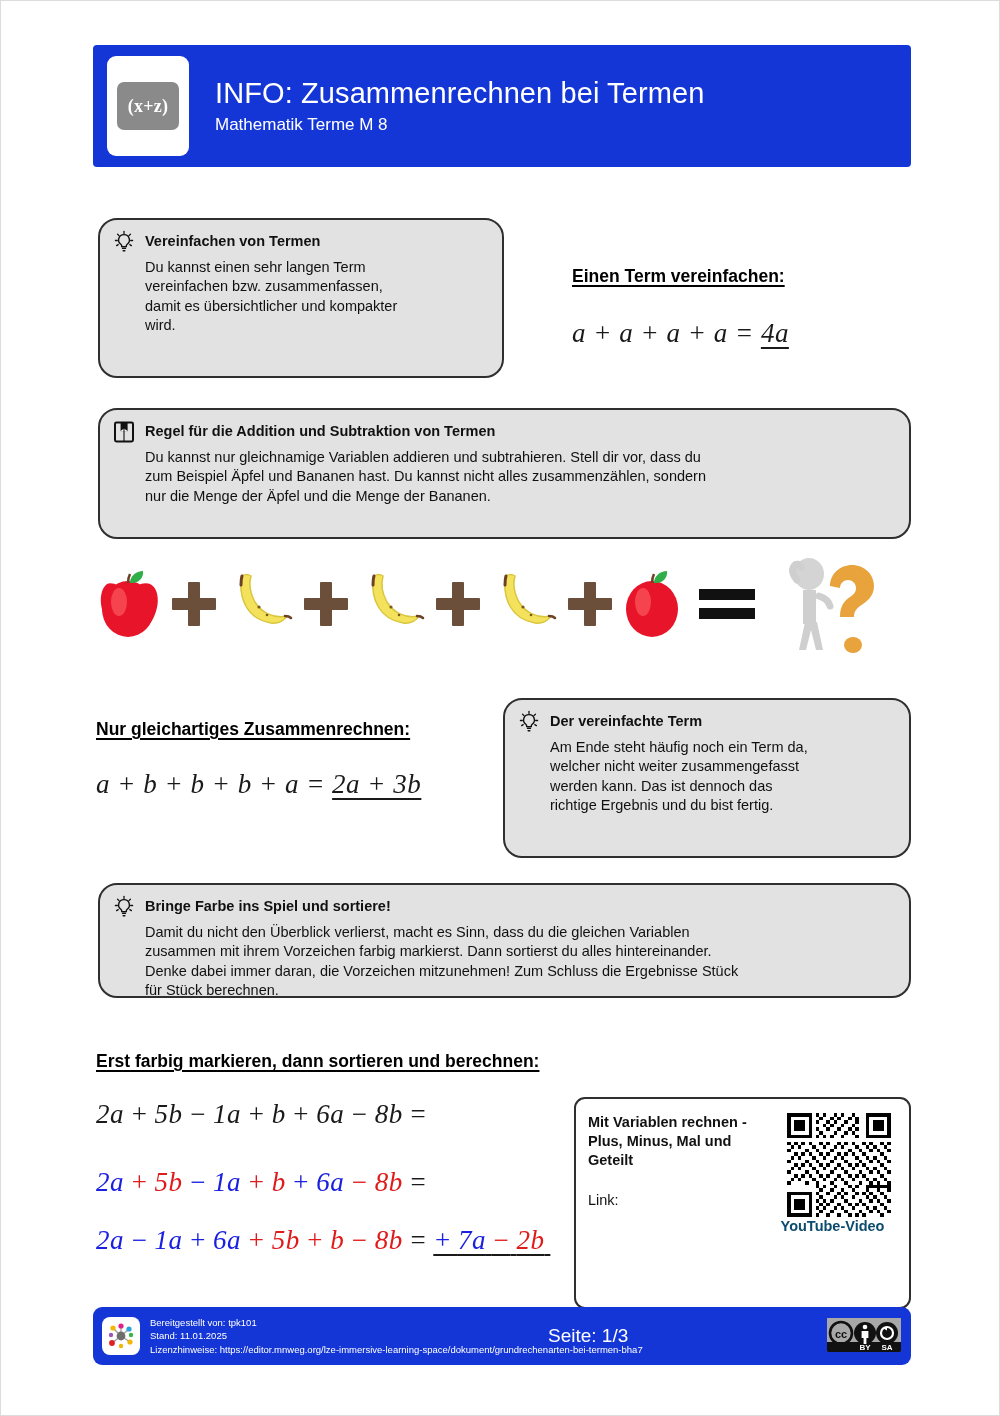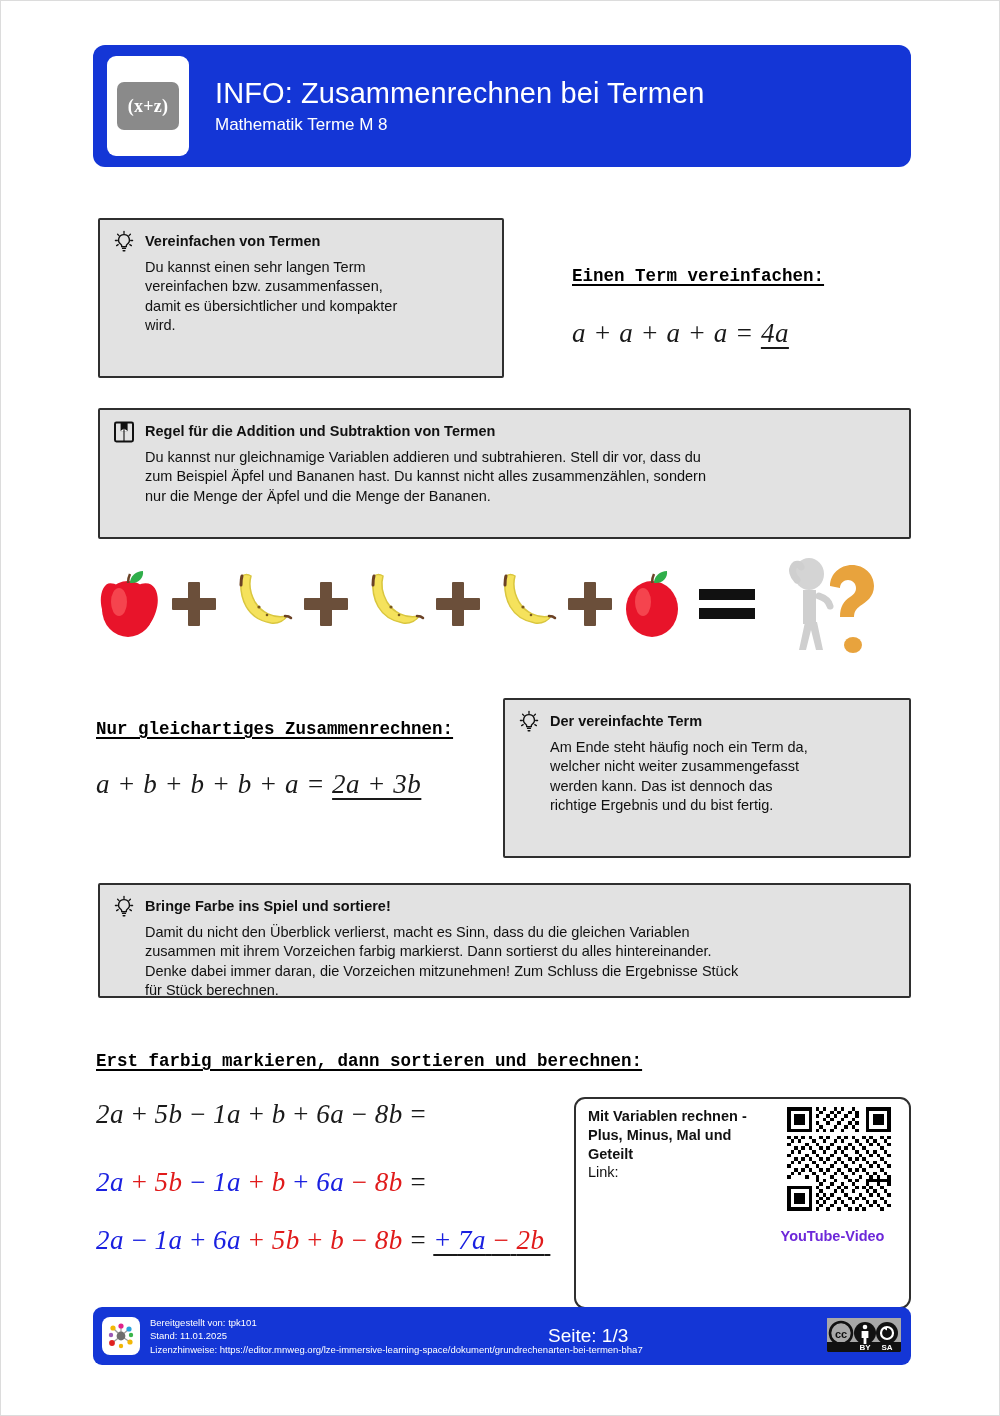--- a/index.html
+++ b/index.html
@@ -14,21 +14,21 @@
     position: absolute; inset: 0;
     background: #fff;
     border: 1px solid #dcdcdc;
   }
 
   
   .header {
     position: absolute; left: 92px; top: 44px;
     width: 818px; height: 122px;
     background: #1436d6;
-    border-radius: 12px;
+    border-radius: 4px;
     display: flex; align-items: center;
   }
   .header-logo-plate {
     width: 82px; height: 100px;
     margin-left: 14px;
     background: #ffffff;
     border-radius: 9px;
     display: flex; align-items: center; justify-content: center;
     flex: none;
   }
@@ -47,21 +47,21 @@
     font-size: 29px; font-weight: 400; line-height: 1.15;
     letter-spacing: .1px;
   }
   .header-sub { font-size: 17px; font-weight: 400; margin-top: 5px; }
 
   
   .box {
     position: absolute;
     background: #e2e2e2;
     border: 2px solid #2f2f2f;
-    border-radius: 2px;
+    border-radius: 19px;
     padding: 10px 14px 12px 12px;
   }
   .box-head {
     display: flex; align-items: flex-start; gap: 9px;
   }
   .box-title {
     font-size: 14.5px; font-weight: bold; color: #111;
     padding-top: 2px; line-height: 1.25;
   }
   .box-body {
@@ -72,21 +72,20 @@
   .ic { flex: none; width: 24px; height: 24px; display:block; }
 
   
   .uhead {
     position: absolute;
     font-size: 17.5px; font-weight: bold; color: #000;
     text-decoration: underline;
     text-underline-offset: 3px;
     text-decoration-thickness: 2px;
     white-space: nowrap;
-    font-family: Liberation Mono, monospace;
   }
   .formula {
     position: absolute;
     font-family: "Liberation Serif", serif;
     font-size: 27px;
     color: #1a1a1a;
     white-space: nowrap;
     letter-spacing: .5px;
   }
   .formula i { }
@@ -116,32 +115,32 @@
   .eqs::before { top:2px; }
   .eqs::after  { top:21px; }
 
   
   .videobox {
     position: absolute; left: 573px; top: 1096px;
     width: 337px; height: 212px;
     background: #fff;
     border: 2px solid #2f2f2f;
     border-radius: 11px;
-    padding: 8px 12px;
+    padding: 14px 12px;
     display: flex; gap: 10px;
   }
   .vb-left { width: 185px; display: flex; flex-direction: column; }
   .vb-title { font-size: 14.5px; font-weight: bold; color: #111; line-height: 1.32; }
-  .vb-linklabel { font-size: 14.5px; color: #111; }
+  .vb-linklabel { font-size: 14.5px; color: #111; margin-top: 22px; }
   .vb-link {
     font-size: 14.5px; color: #2f6f8f; text-decoration: underline;
     word-break: break-all; line-height: 1.3;
   }
   .vb-right { width: 118px; display:flex; flex-direction:column; align-items:center; }
-  .vb-caption { font-size: 14.5px; font-weight: bold; color:#6d28d9; margin-top: 16px; line-height:1.25; align-self:flex-start; }
+  .vb-caption { font-size: 14.5px; font-weight: bold; color:#0c4a6e; margin-top: 0; line-height:1.25; align-self:flex-start; }
 
   
   .footer {
     position: absolute; left: 92px; top: 1306px;
     width: 818px; height: 58px;
     background: #1436d6;
     border-radius: 9px;
     display: flex; align-items: center;
     overflow: hidden;
   }

